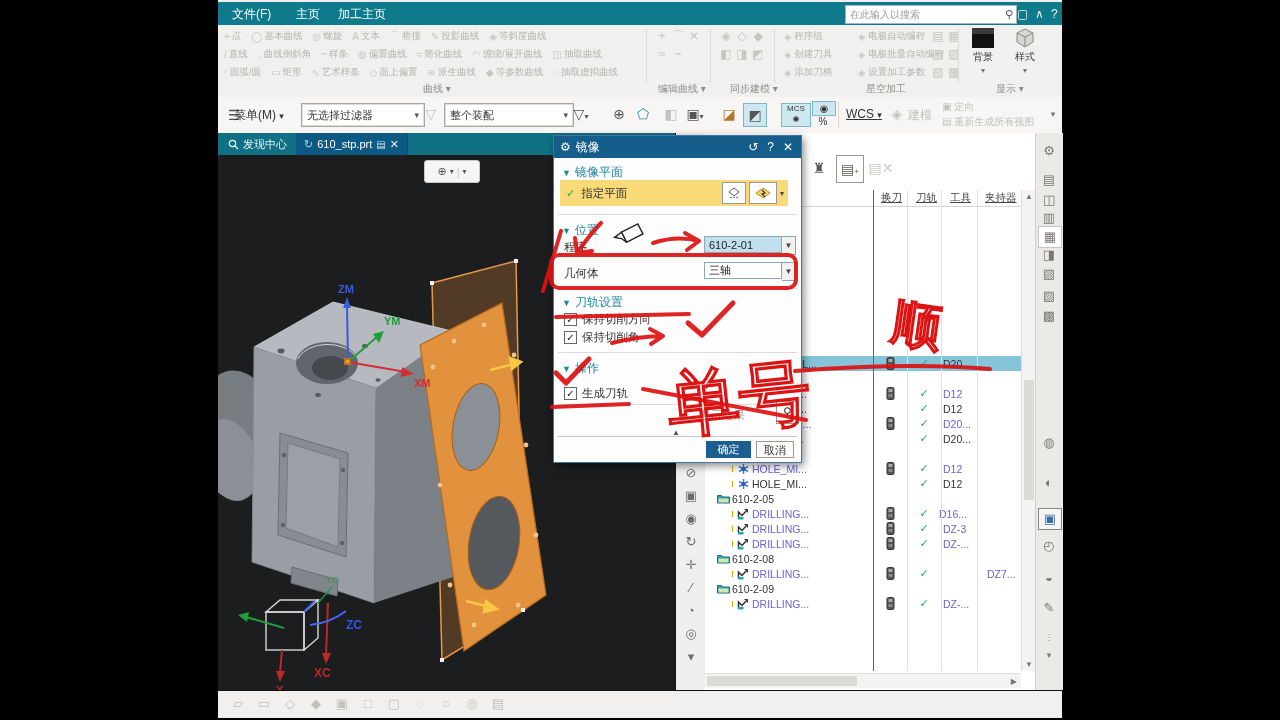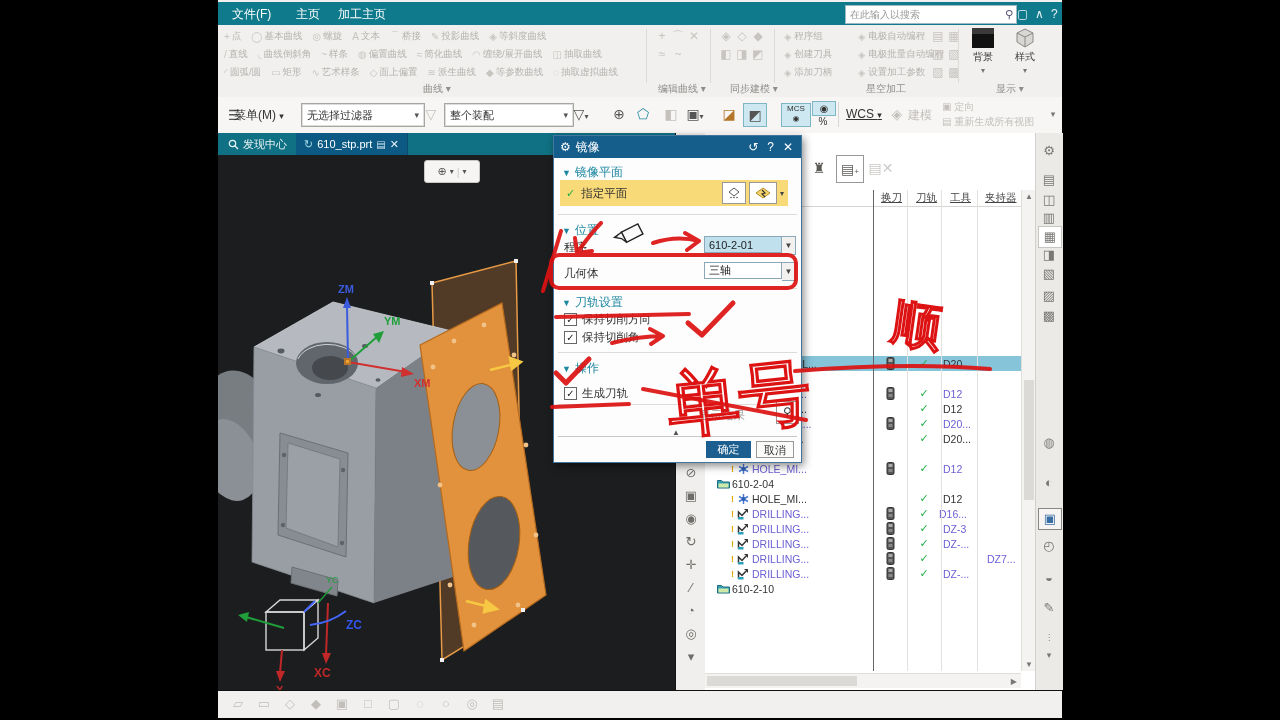--- a/index.html
+++ b/index.html
@@ -636,44 +636,44 @@
               <rect x="1" y="0.5" width="7" height="12" rx="1.5" fill="#555" stroke="#333"></rect>
               <rect x="2.5" y="2" width="4" height="3" fill="#aaa"></rect>
               <rect x="2.5" y="7" width="4" height="3" fill="#888"></rect>
             </svg>
           </div>
           <div class="nr-cell chk" style="left: 202px; width: 34px;">✓</div>
           <div class="nr-cell blue" style="left: 238px; width: 36px; justify-content: flex-start;">D12</div>
         </div>
         <div class="nrow">
           <div class="nr-name">
+            <span style="display:inline-block;width:24px;"></span>
+            <span class="warn">!</span>
+            <span style="display:inline-flex;">
+              <svg width="13" height="12">
+                <path d="M6.5 1 v10 M2 3.5 l9 5 M11 3.5 l-9 5" stroke="#4a7bd0" stroke-width="1.5"></path>
+                <circle cx="6.5" cy="6" r="2" fill="#2f5fb0"></circle>
+              </svg>
+            </span>
+            <span class="">HOLE_MI...</span>
+          </div>
+          <div class="nr-cell chk" style="left: 202px; width: 34px;">✓</div>
+          <div class="nr-cell" style="left: 238px; width: 36px; justify-content: flex-start;">D12</div>
+        </div>
+        <div class="nrow">
+          <div class="nr-name">
             <span style="display:inline-block;width:10px;"></span>
             <span style="display:inline-flex;">
               <svg width="13" height="11">
                 <path d="M0.5 2.5 h4 l1.5 1.5 h6.5 v6 h-12 z" fill="#38a0b5" stroke="#1d6b7e"></path>
                 <rect x="1.5" y="5.5" width="10" height="4" fill="#cfe9a8"></rect>
               </svg>
             </span>
-            <span class="">610-2-04</span>
-          </div>
-        </div>
-        <div class="nrow">
-          <div class="nr-name">
-            <span style="display:inline-block;width:24px;"></span>
-            <span class="warn">!</span>
-            <span style="display:inline-flex;">
-              <svg width="13" height="12">
-                <path d="M6.5 1 v10 M2 3.5 l9 5 M11 3.5 l-9 5" stroke="#4a7bd0" stroke-width="1.5"></path>
-                <circle cx="6.5" cy="6" r="2" fill="#2f5fb0"></circle>
-              </svg>
-            </span>
-            <span class="">HOLE_MI...</span>
-          </div>
-          <div class="nr-cell chk" style="left: 202px; width: 34px;">✓</div>
-          <div class="nr-cell" style="left: 238px; width: 36px; justify-content: flex-start;">D12</div>
+            <span class="">610-2-05</span>
+          </div>
         </div>
         <div class="nrow">
           <div class="nr-name">
             <span style="display:inline-block;width:24px;"></span>
             <span class="warn">!</span>
             <span style="display:inline-flex;">
               <svg width="13" height="12">
                 <path d="M1.5 10.5 L1.5 4 L5 7.5 L10.5 1.5" stroke="#333" stroke-width="1.5" fill="none"></path>
                 <path d="M7.5 1.5 h3 v3" stroke="#333" fill="none"></path>
                 <rect x="1" y="9" width="5.5" height="2.5" fill="#2aa0b8"></rect>
@@ -732,20 +732,32 @@
               <rect x="1" y="0.5" width="7" height="12" rx="1.5" fill="#555" stroke="#333"></rect>
               <rect x="2.5" y="2" width="4" height="3" fill="#aaa"></rect>
               <rect x="2.5" y="7" width="4" height="3" fill="#888"></rect>
             </svg>
           </div>
           <div class="nr-cell chk" style="left: 202px; width: 34px;">✓</div>
           <div class="nr-cell blue" style="left: 238px; width: 36px; justify-content: flex-start;">DZ-...</div>
         </div>
         <div class="nrow">
           <div class="nr-name">
+            <span style="display:inline-block;width:10px;"></span>
+            <span style="display:inline-flex;">
+              <svg width="13" height="11">
+                <path d="M0.5 2.5 h4 l1.5 1.5 h6.5 v6 h-12 z" fill="#38a0b5" stroke="#1d6b7e"></path>
+                <rect x="1.5" y="5.5" width="10" height="4" fill="#cfe9a8"></rect>
+              </svg>
+            </span>
+            <span class="">610-2-08</span>
+          </div>
+        </div>
+        <div class="nrow">
+          <div class="nr-name">
             <span style="display:inline-block;width:24px;"></span>
             <span class="warn">!</span>
             <span style="display:inline-flex;">
               <svg width="13" height="12">
                 <path d="M1.5 10.5 L1.5 4 L5 7.5 L10.5 1.5" stroke="#333" stroke-width="1.5" fill="none"></path>
                 <path d="M7.5 1.5 h3 v3" stroke="#333" fill="none"></path>
                 <rect x="1" y="9" width="5.5" height="2.5" fill="#2aa0b8"></rect>
               </svg>
             </span>
             <span class="blue">DRILLING...</span>
@@ -755,52 +767,52 @@
               <rect x="1" y="0.5" width="7" height="12" rx="1.5" fill="#555" stroke="#333"></rect>
               <rect x="2.5" y="2" width="4" height="3" fill="#aaa"></rect>
               <rect x="2.5" y="7" width="4" height="3" fill="#888"></rect>
             </svg>
           </div>
           <div class="nr-cell chk" style="left: 202px; width: 34px;">✓</div>
           <div class="nr-cell blue" style="left: 238px; width: 36px; justify-content: flex-start; padding-left: 44px;">DZ7...</div>
         </div>
         <div class="nrow">
           <div class="nr-name">
+            <span style="display:inline-block;width:10px;"></span>
+            <span style="display:inline-flex;">
+              <svg width="13" height="11">
+                <path d="M0.5 2.5 h4 l1.5 1.5 h6.5 v6 h-12 z" fill="#38a0b5" stroke="#1d6b7e"></path>
+                <rect x="1.5" y="5.5" width="10" height="4" fill="#cfe9a8"></rect>
+              </svg>
+            </span>
+            <span class="">610-2-09</span>
+          </div>
+        </div>
+        <div class="nrow">
+          <div class="nr-name">
             <span style="display:inline-block;width:24px;"></span>
             <span class="warn">!</span>
             <span style="display:inline-flex;">
               <svg width="13" height="12">
                 <path d="M1.5 10.5 L1.5 4 L5 7.5 L10.5 1.5" stroke="#333" stroke-width="1.5" fill="none"></path>
                 <path d="M7.5 1.5 h3 v3" stroke="#333" fill="none"></path>
                 <rect x="1" y="9" width="5.5" height="2.5" fill="#2aa0b8"></rect>
               </svg>
             </span>
             <span class="blue">DRILLING...</span>
           </div>
           <div class="nr-cell" style="left: 168px; width: 34px;">
             <svg width="9" height="13">
               <rect x="1" y="0.5" width="7" height="12" rx="1.5" fill="#555" stroke="#333"></rect>
               <rect x="2.5" y="2" width="4" height="3" fill="#aaa"></rect>
               <rect x="2.5" y="7" width="4" height="3" fill="#888"></rect>
             </svg>
           </div>
           <div class="nr-cell chk" style="left: 202px; width: 34px;">✓</div>
           <div class="nr-cell blue" style="left: 238px; width: 36px; justify-content: flex-start;">DZ-...</div>
-        </div>
-        <div class="nrow">
-          <div class="nr-name">
-            <span style="display:inline-block;width:10px;"></span>
-            <span style="display:inline-flex;">
-              <svg width="13" height="11">
-                <path d="M0.5 2.5 h4 l1.5 1.5 h6.5 v6 h-12 z" fill="#38a0b5" stroke="#1d6b7e"></path>
-                <rect x="1.5" y="5.5" width="10" height="4" fill="#cfe9a8"></rect>
-              </svg>
-            </span>
-            <span class="">610-2-10</span>
-          </div>
         </div>
       </div>
     <div class="colline" style="left:168px;background:#666;"></div>
     <div class="colline" style="left:202px;"></div>
     <div class="colline" style="left:236px;"></div>
     <div class="colline" style="left:272px;"></div>
     <div class="scroll-v">
       <span class="sarr" style="left:3px;top:2px;">▲</span>
       <div class="thumb" style="left:2px;top:190px;width:10px;height:120px;"></div>
       <span class="sarr" style="left:3px;bottom:2px;">▼</span>

